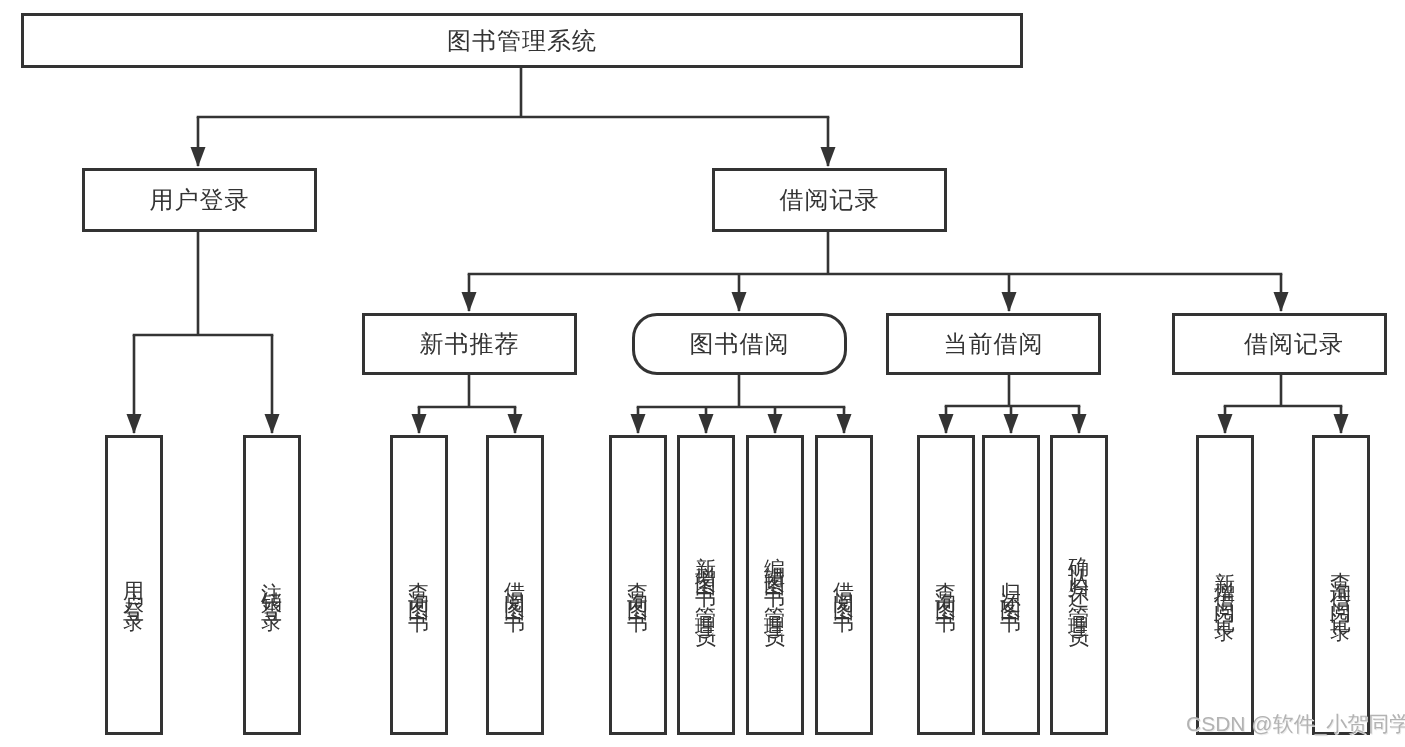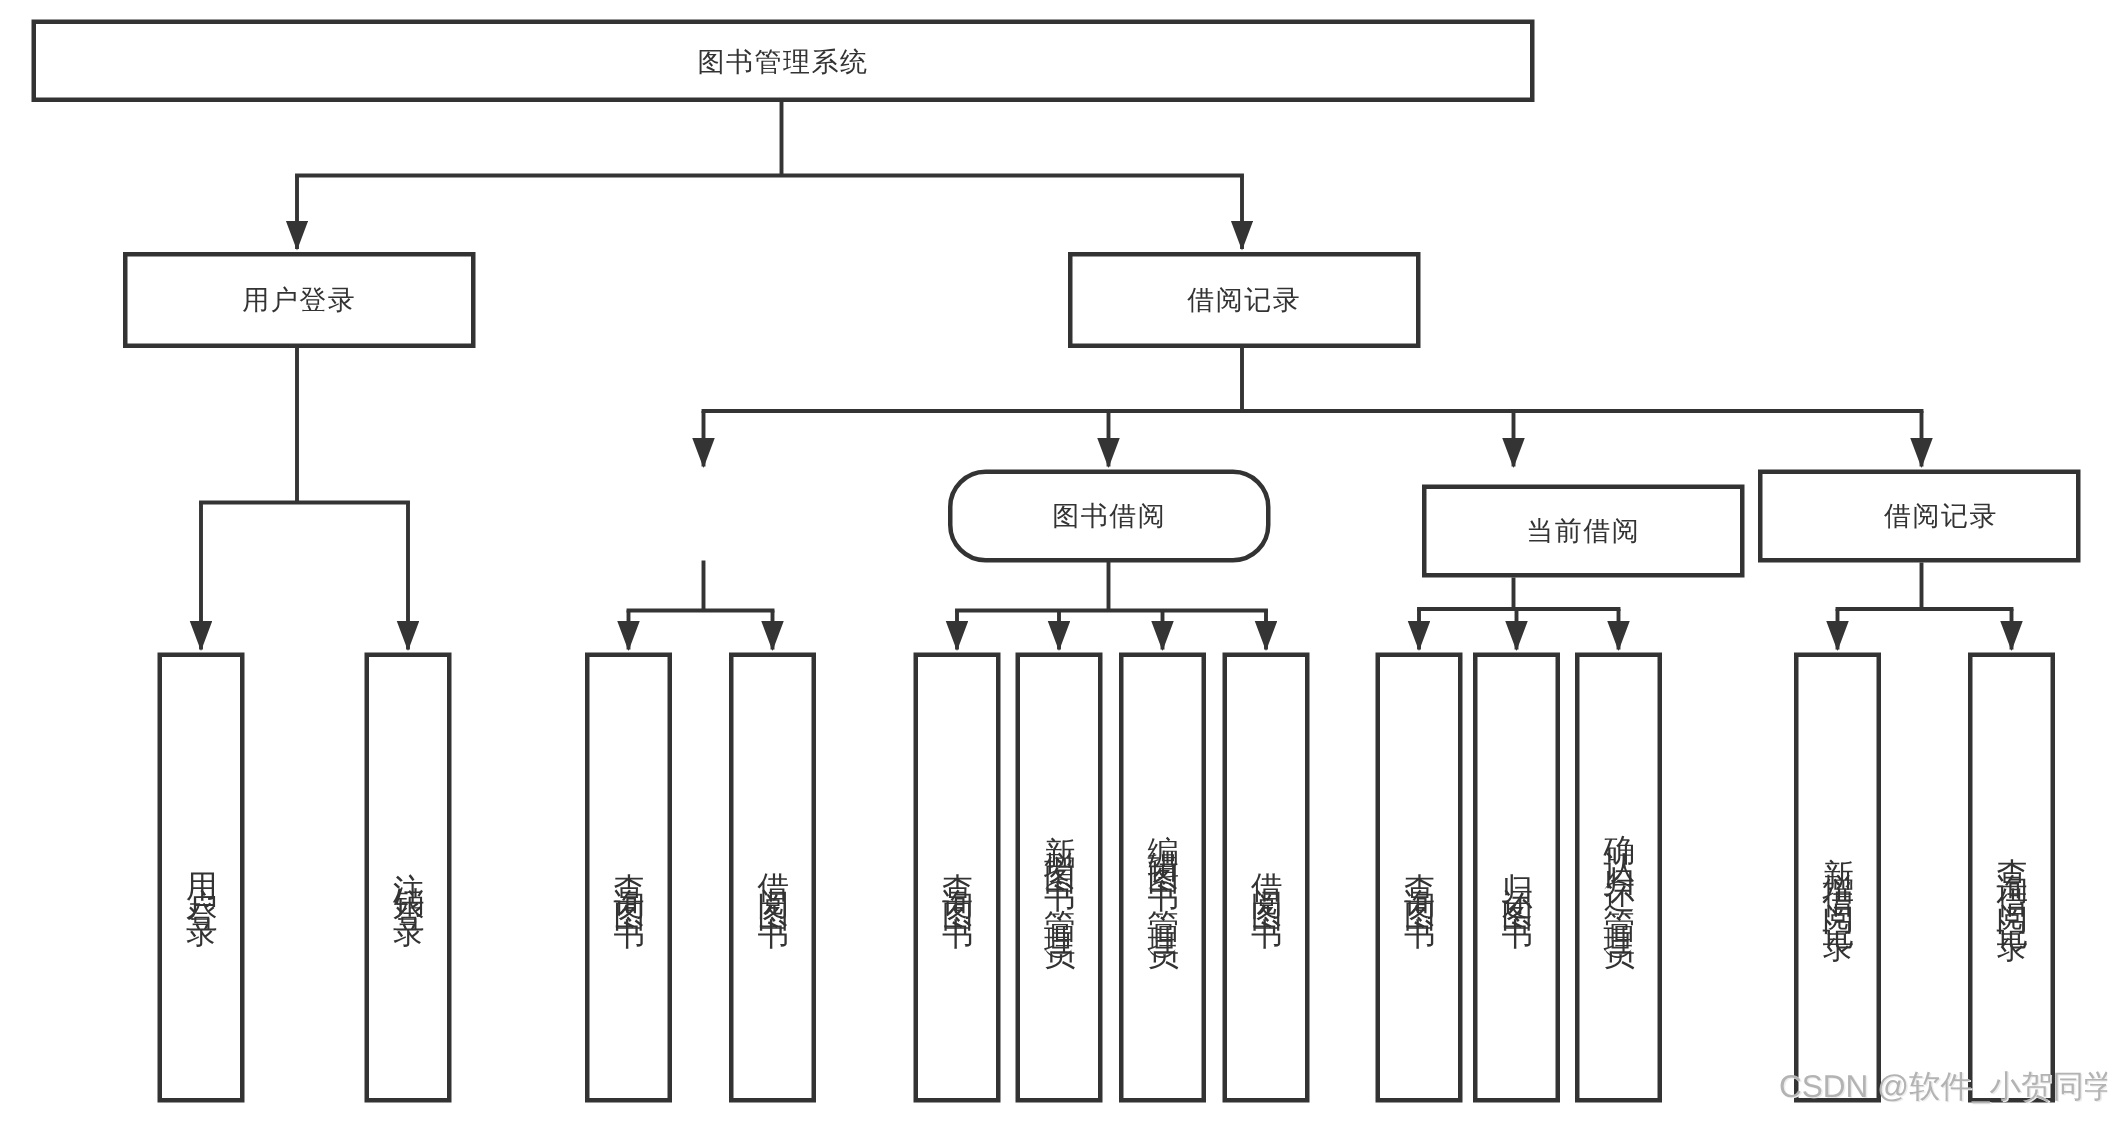--- a/index.html
+++ b/index.html
@@ -22,39 +22,39 @@
     box-sizing: border-box;
     border: 3px solid #333333;
     background: #ffffff;
     display: flex;
     align-items: center;
     justify-content: center;
     color: #333333;
     z-index: 2;
   }
   .node .hlabel {
-    font-size: 18px;
+    font-size: 24px;
     letter-spacing: 1px;
     white-space: nowrap;
   }
   .leaf .vlabel {
     writing-mode: vertical-rl;
     text-orientation: mixed;
     font-size: 21px;
     letter-spacing: 10px;
     line-height: 1;
   }
   .root-box   { left: 21px;  top: 13px;  width: 1002px; height: 55px; }
   .lvl2       { top: 168px;  height: 64px; width: 235px; }
   .box-user-login { left: 82px; }
   .box-book-mgmt  { left: 712px; }
   .lvl3       { top: 313px;  height: 62px; width: 215px; }
   .box-new-book   { left: 362px; }
   .box-borrowing  { left: 632px; border-radius: 25px; }
-  .box-current    { left: 948px; margin-top: 10px; }
+  .box-current    { left: 886px; }
   .box-records    { left: 1172px; padding-left: 29px; }
   .leaf       { top: 435px;  height: 300px; width: 58px; }
   .leaf-ul1 { left: 105px; }  .leaf-ul2 { left: 243px; }
   .leaf-nb1 { left: 390px; }  .leaf-nb2 { left: 486px; }
   .leaf-bb1 { left: 609px; }  .leaf-bb2 { left: 677px; }
   .leaf-bb3 { left: 746px; }  .leaf-bb4 { left: 815px; }
   .leaf-cb1 { left: 917px; }  .leaf-cb2 { left: 982px; }
   .leaf-cb3 { left: 1050px; }
   .leaf-br1 { left: 1196px; } .leaf-br2 { left: 1312px; }
   #watermark {
@@ -115,20 +115,23 @@
     <span class="hlabel">图书管理系统</span>
   </div>
 
   <div class="node lvl2 box-user-login">
     <span class="hlabel">用户登录</span>
   </div>
   <div class="node lvl2 box-book-mgmt">
     <span class="hlabel">借阅记录</span>
   </div>
 
+  <div class="node lvl3 box-new-book">
+    <span class="hlabel">新书推荐</span>
+  </div>
   <div class="node lvl3 box-borrowing">
     <span class="hlabel">图书借阅</span>
   </div>
   <div class="node lvl3 box-current">
     <span class="hlabel">当前借阅</span>
   </div>
   <div class="node lvl3 box-records">
     <span class="hlabel">借阅记录</span>
   </div>
 

